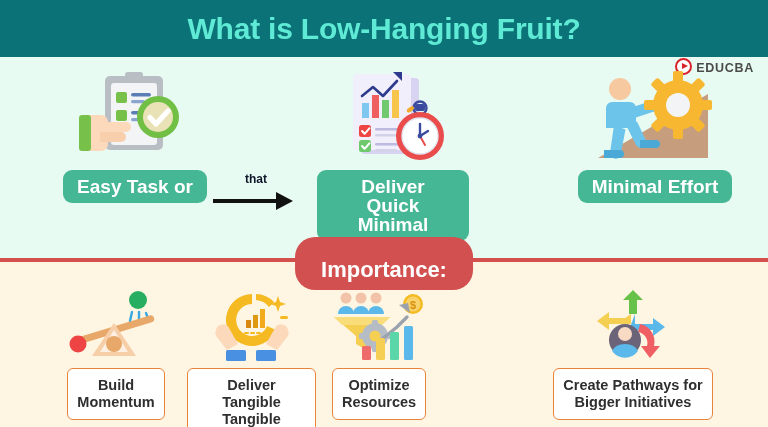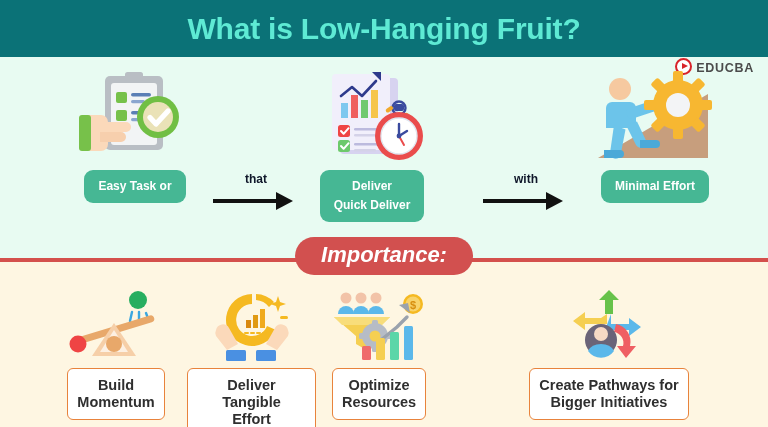--- a/index.html
+++ b/index.html
@@ -98,29 +98,29 @@
   .step-art {
     height: 104px;
     display: flex;
     align-items: flex-end;
     justify-content: center;
   }
   .step-pill {
     background: #46b794;
     color: #ffffff;
     font-weight: bold;
-    font-size: 12px;
+    font-size: 19px;
     line-height: 19px;
     text-align: center;
     border-radius: 9px;
     padding: 7px 14px;
     box-sizing: border-box;
   }
   #step-1 { left: 45px;  top: 66px; width: 180px; }
-  #step-2 { left: 296px; top: 66px; width: 152px; }
+  #step-2 { left: 317px; top: 66px; width: 152px; }
   #step-3 { left: 575px; top: 66px; width: 160px; }
 
   
   .connector {
     position: absolute;
     width: 86px;
     height: 46px;
   }
   #connector-1 { left: 213px; top: 172px; }
   #connector-2 { left: 483px; top: 172px; }
@@ -152,24 +152,23 @@
   .importance-pill {
     position: absolute;
     left: 50%;
     transform: translateX(-50%);
     top: 237px;
     background: #d2504f;
     color: #ffffff;
     font-size: 22px;
     font-weight: bold;
     border-radius: 20px;
-    padding: 5px 26px 7px 26px;
+    padding: 20px 26px 7px 26px;
     white-space: nowrap;
     z-index: 4;
-    font-style: italic;
   }
 
   
   .benefit {
     position: absolute;
     display: flex;
     flex-direction: column;
     align-items: center;
   }
   .benefit-art {
@@ -188,21 +187,21 @@
     line-height: 17px;
     text-align: center;
     padding: 8px 9px;
     box-sizing: border-box;
     margin-top: 6px;
   }
   #benefit-1 { left: 58px;  top: 288px; width: 116px; }
   #benefit-2 { left: 187px; top: 288px; width: 129px; }
   #benefit-3 { left: 328px; top: 288px; width: 102px; }
   #benefit-4 { left: 444px; top: 288px; width: 91px;  }
-  #benefit-5 { left: 528px; top: 288px; width: 162px; }
+  #benefit-5 { left: 552px; top: 288px; width: 162px; }
 
   svg { display: block; }
 </style>
 </head>
 <body>
 
 <div id="infographic">
 
   <div class="header-bar">
     <div class="header-title">What is Low-Hanging Fruit?</div>
@@ -276,29 +275,24 @@
         <circle cx="85" cy="66" r="24" fill="#ea4c4c"></circle>
         <circle cx="85" cy="66" r="18" fill="#ffffff"></circle>
         <circle cx="85" cy="66" r="18" fill="none" stroke="#e0e6ef" stroke-width="1.4"></circle>
         <path d="M85 54 l0 12 l8 -5" stroke="#3a4a9e" stroke-width="2.4" fill="none" stroke-linecap="round"></path>
         <path d="M85 66 l5 9" stroke="#ea4c4c" stroke-width="2" fill="none" stroke-linecap="round"></path>
         <circle cx="85" cy="66" r="2.4" fill="#3a4a9e"></circle>
       </svg>
     </div>
     <div class="step-pill">
       <span>Deliver</span><br>
-      <span>Quick Deliver</span>
-    </div>
-  </div>
-
-  <div class="connector" id="connector-2">
-    <div class="connector-label">with</div>
-    <div class="connector-shaft"></div>
-    <div class="connector-head"></div>
-  </div>
+      <span>Quick Minimal</span>
+    </div>
+  </div>
+
 
   <div class="step" id="step-3">
     <div class="step-art">
       <svg width="130" height="100" viewBox="0 0 130 100">
         <path d="M8 88 L118 24 L118 88 Z" fill="#c79e7d"></path>
         <circle cx="30" cy="19" r="11" fill="#f6c9a0"></circle>
         <path d="M22 32 h18 a6 6 0 0 1 6 6 v20 h-30 v-20 a6 6 0 0 1 6 -6 z" fill="#6cc4ea"></path>
         <path d="M40 38 l24 -8 a5.5 5.5 0 0 1 3 10.5 l-24 8 a5.5 5.5 0 0 1 -3 -10.5 z" fill="#6cc4ea"></path>
         <path d="M24 55 l-4 28 a5.5 5.5 0 0 0 10.5 2.5 l5 -26 z" fill="#6cc4ea"></path>
         <path d="M36 55 l10 20 a5.5 5.5 0 0 0 10 -4.5 l-9 -19 z" fill="#6cc4ea"></path>
@@ -357,21 +351,21 @@
         <path d="M74 6 l2 6 l6 2 l-6 2 l-2 6 l-2 -6 l-6 -2 l6 -2 z" fill="#f5b921"></path>
         <rect x="76" y="26" width="8" height="3" rx="1.5" fill="#f5b921"></rect>
         <path d="M12 40 a7 7 0 0 1 13 -2 l9 16 l-11 6 l-11 -14 a7 7 0 0 1 0 -6 z" fill="#fbd9ba"></path>
         <path d="M84 40 a7 7 0 0 0 -13 -2 l-9 16 l11 6 l11 -14 a7 7 0 0 0 0 -6 z" fill="#fbd9ba"></path>
         <rect x="22" y="60" width="20" height="11" rx="1.5" fill="#4a90e2"></rect>
         <rect x="52" y="60" width="20" height="11" rx="1.5" fill="#4a90e2"></rect>
       </svg>
     </div>
     <div class="benefit-box">
       <span>Deliver Tangible</span><br>
-      <span>Effort</span>
+      <span>Tangible</span>
     </div>
   </div>
 
   <div class="benefit" id="benefit-3">
     <div class="benefit-art">
       <svg width="102" height="72" viewBox="0 0 102 72">
         <circle cx="18" cy="8" r="5.5" fill="#f2c3a8"></circle>
         <circle cx="33" cy="8" r="5.5" fill="#f2c3a8"></circle>
         <circle cx="48" cy="8" r="5.5" fill="#f2c3a8"></circle>
         <path d="M10 24 a8 8 0 0 1 16 0 z" fill="#5bb8ea"></path>

